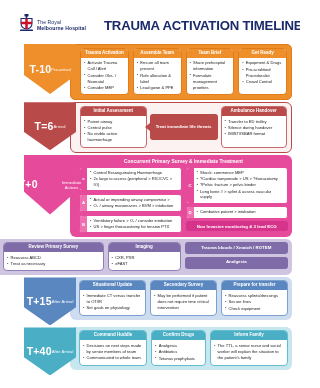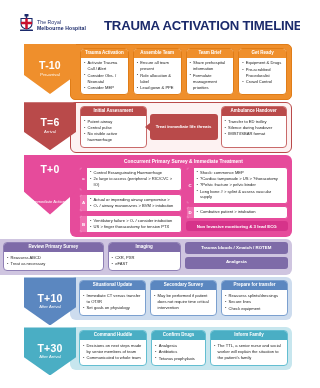--- a/index.html
+++ b/index.html
@@ -21,21 +21,21 @@
     margin-left:4px;white-space:nowrap;
   }
 
   
   .rows{position:relative;margin-top:2px;}
   .row{position:relative;display:flex;align-items:flex-start;margin-bottom:2px;}
 
   
   .chev{
     position:relative;width:52px;flex:0 0 52px;margin-left:24px;
-    display:flex;flex-direction:column;align-items:center;justify-content:center;
+    display:flex;flex-direction:row;align-items:center;justify-content:center;
     color:#fff;text-align:center;z-index:3;
   }
   .chev-label{font-size:10.5px;font-weight:bold;line-height:1;letter-spacing:.2px;}
   .chev-sub{font-size:4.2px;line-height:1.15;margin-top:2.2px;opacity:.95;}
 
   
   .panel{
     flex:1;margin-left:-6px;margin-right:8px;border-radius:5px;
     padding:3px 4px 4px 9px;box-sizing:border-box;position:relative;z-index:1;
   }
@@ -336,21 +336,21 @@
             <div class="pill">Trauma bloods / Xmatch / ROTEM</div>
             <div class="pill">Analgesia</div>
           </div>
         </div>
       </div>
     </div>
 
     <div class="row r-blue">
       <div class="chev">
         <div class="chev-shape c-blue"></div>
-        <div class="chev-label">T+10</div>
+        <div class="chev-label">T+15</div>
         <div class="chev-sub">After Arrival</div>
       </div>
       <div class="panel">
         <div class="cols">
           <div class="card">
             <div class="card-head">Situational Update</div>
             <div class="card-body">
                 <ul>
               <li>Immediate CT versus transfer to OT/IR</li>
               <li>Set goals on physiology</li>
@@ -375,21 +375,21 @@
             </ul>
               </div>
           </div>
         </div>
       </div>
     </div>
 
     <div class="row r-teal">
       <div class="chev">
         <div class="chev-shape c-teal"></div>
-        <div class="chev-label">T+30</div>
+        <div class="chev-label">T+40</div>
         <div class="chev-sub">After Arrival</div>
       </div>
       <div class="panel">
         <div class="cols">
           <div class="card">
             <div class="card-head">Command Huddle</div>
             <div class="card-body">
                 <ul>
               <li>Decisions on next steps made by senior members of team</li>
               <li>Communicated to whole team</li>

